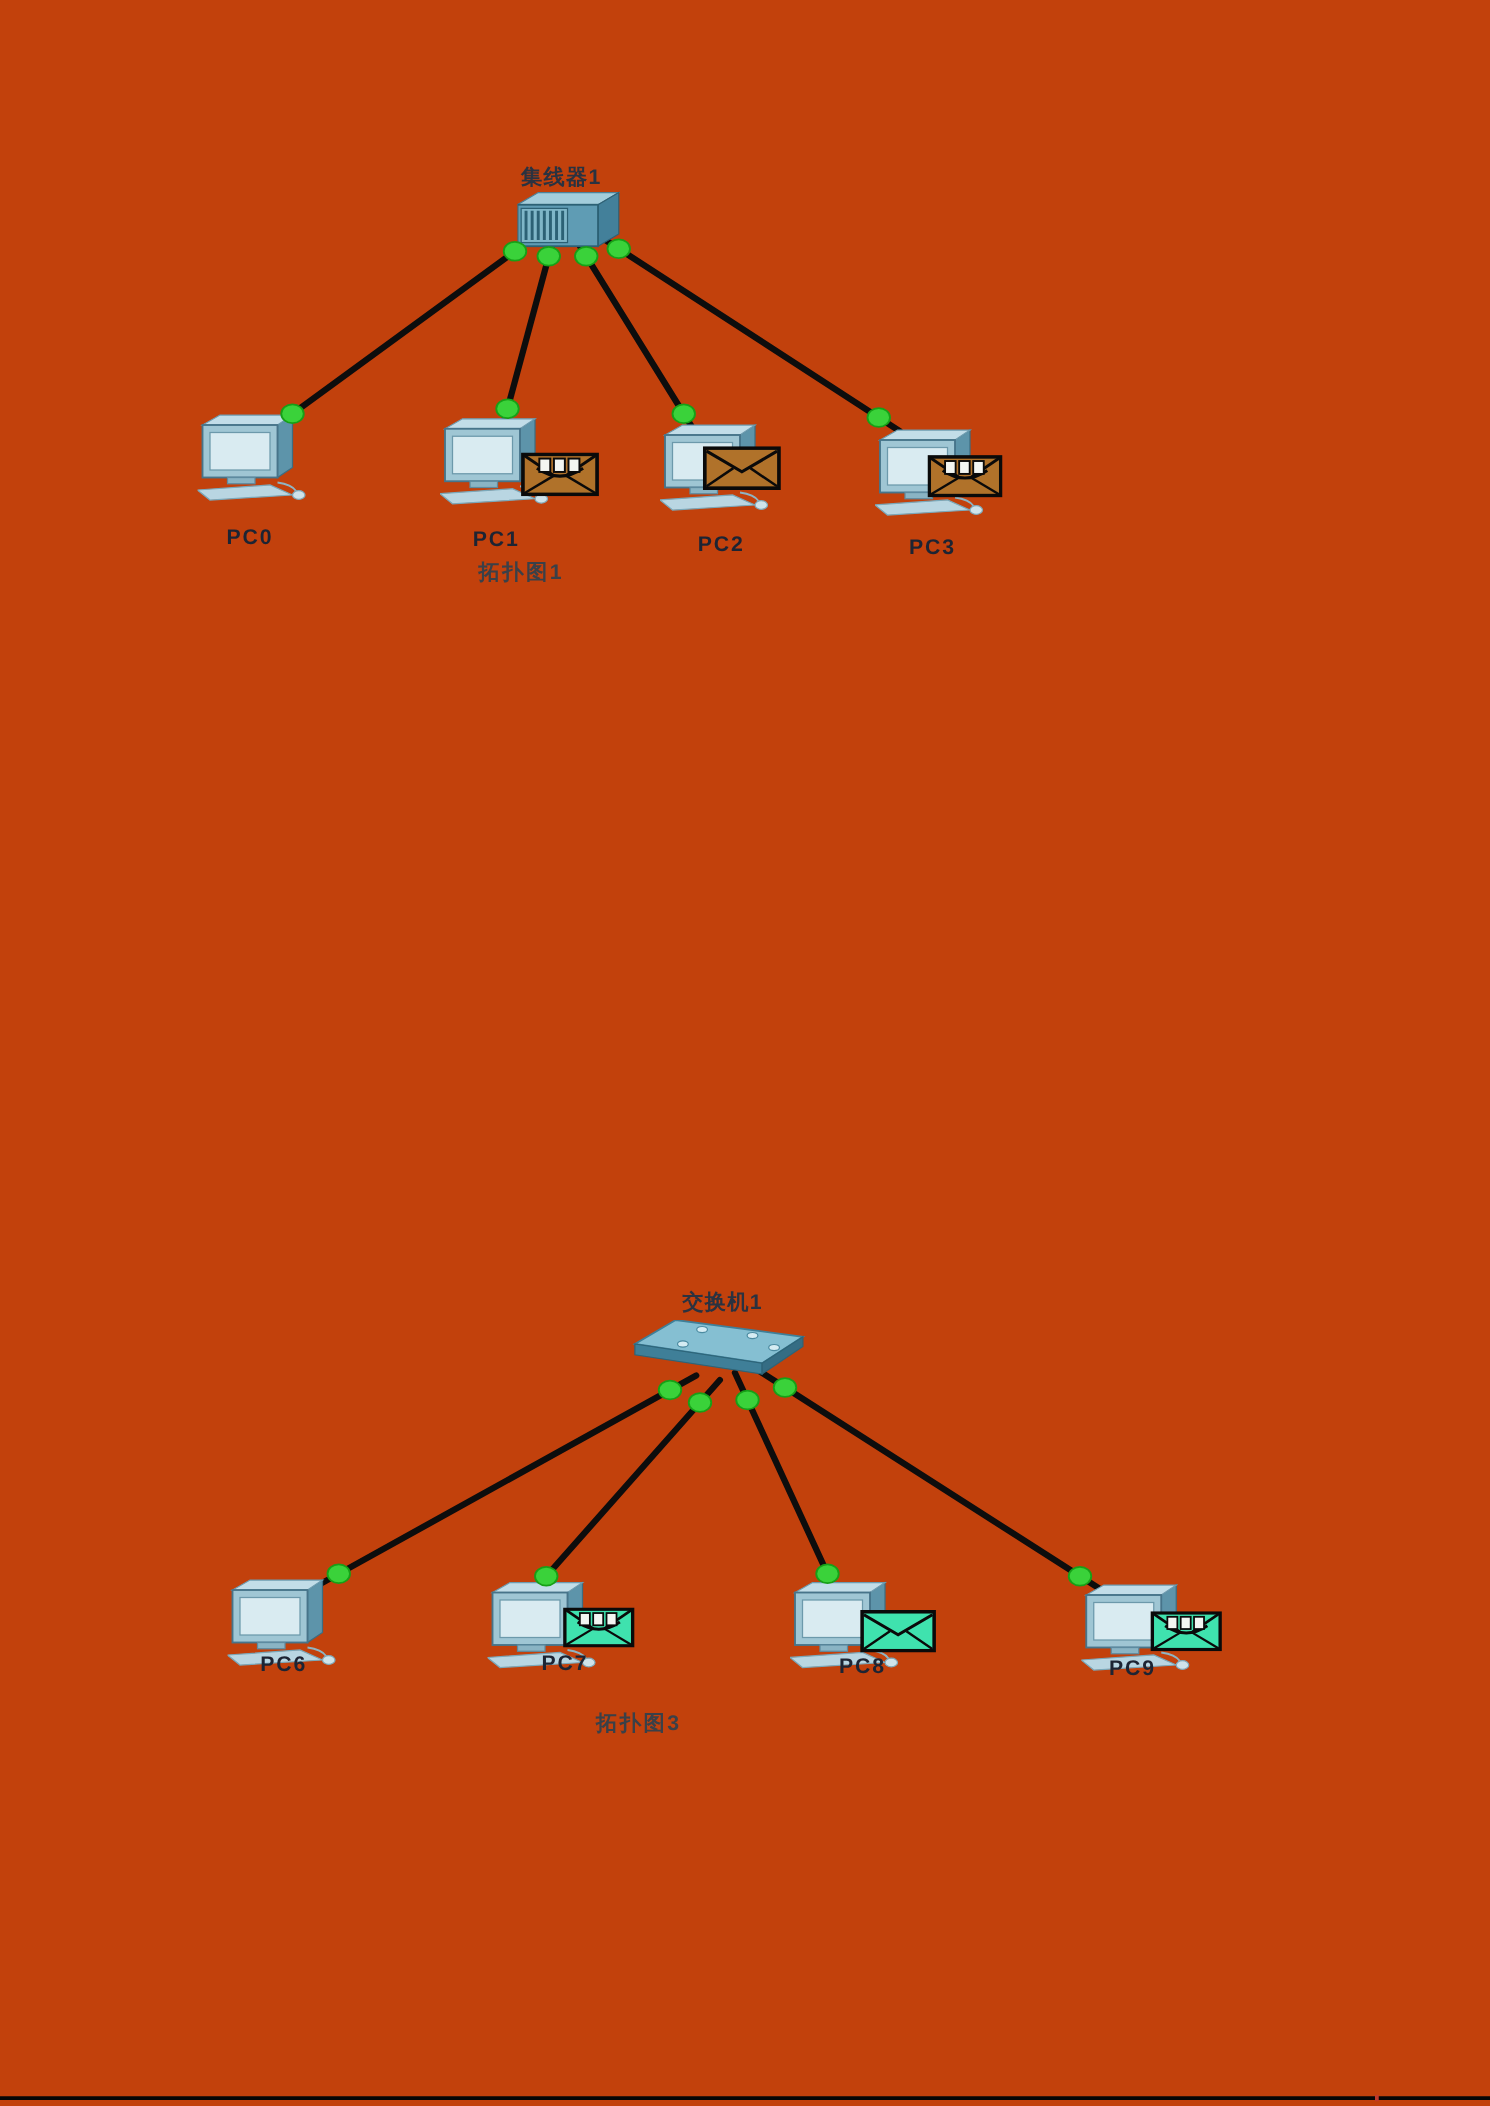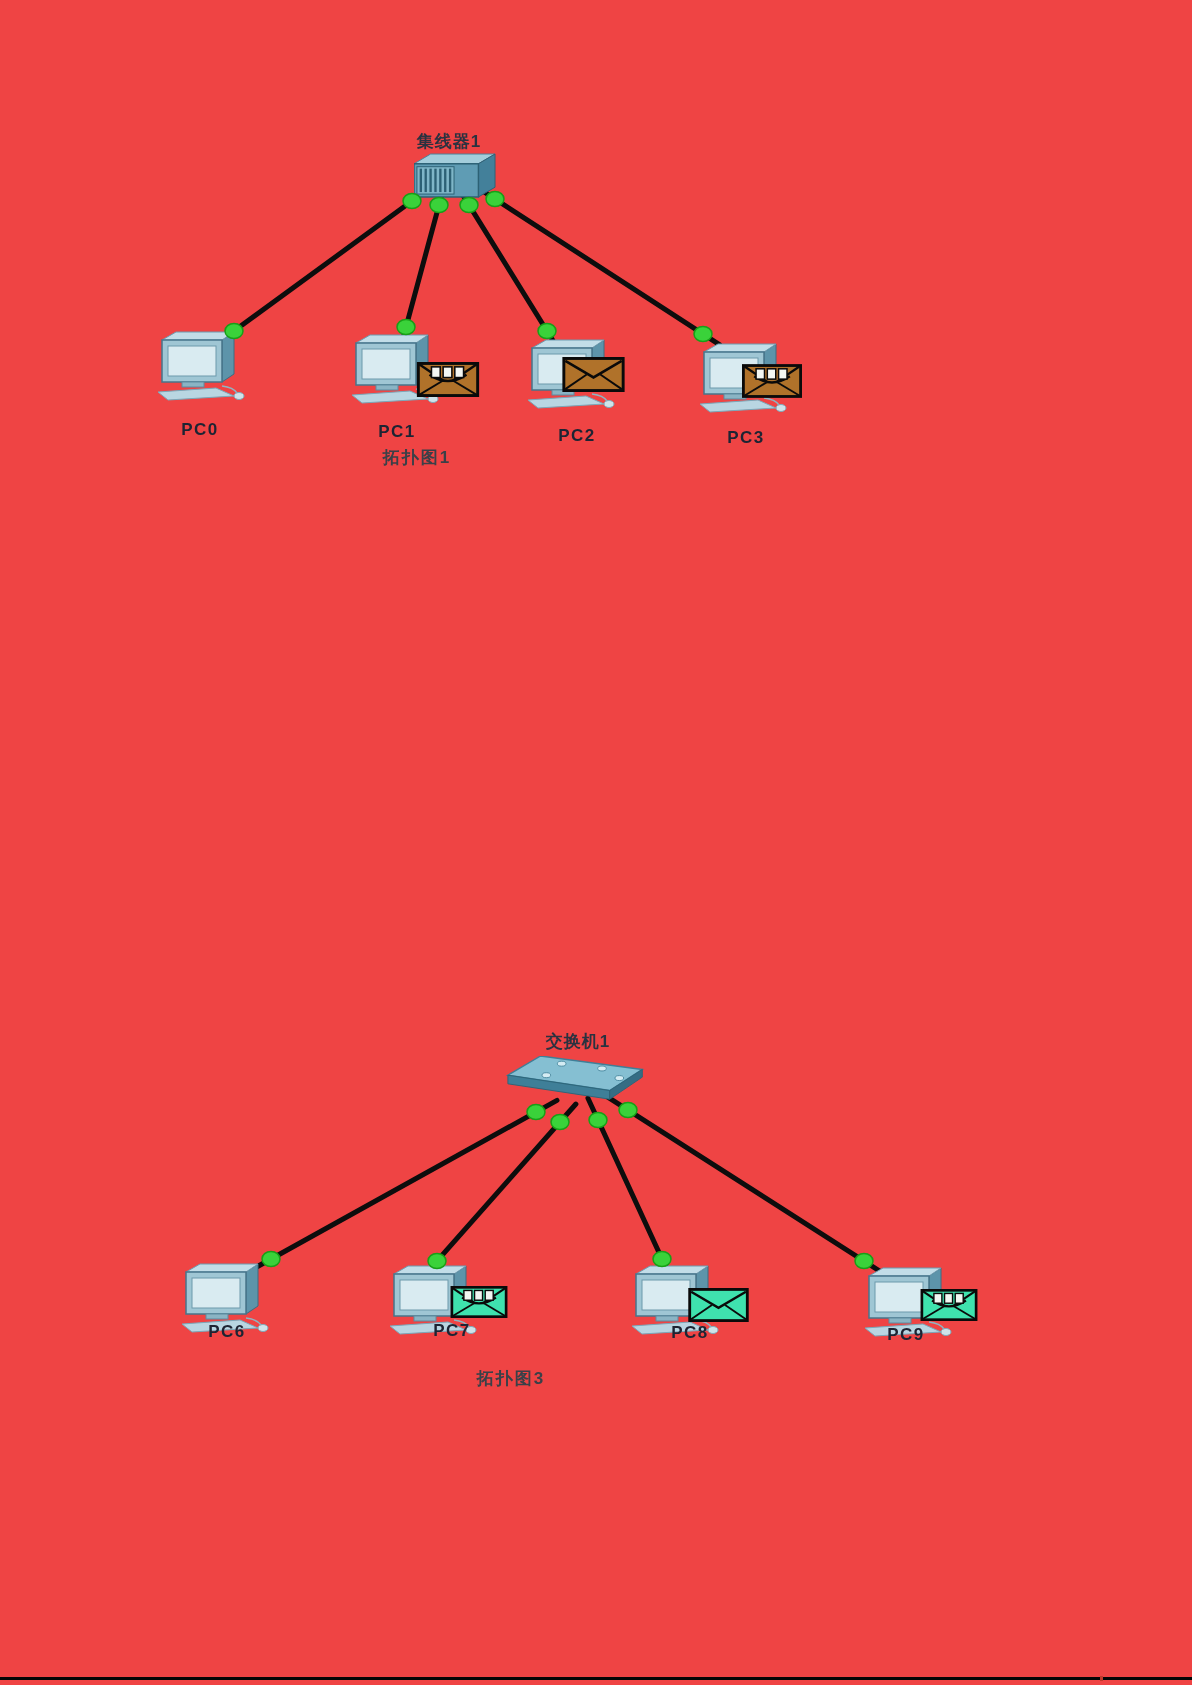--- a/index.html
+++ b/index.html
@@ -1,17 +1,17 @@
 <!DOCTYPE html>
 <html><head>
 <meta charset="utf-8">
 <style>
   html,body { margin:0; padding:0; background:#ffffff; }
   #page {
-    position:relative; width:1192px; height:1685px; background:#ef4444;
+    position:relative; width:1192px; height:1685px; background:#c2410c;
     font-family:"Liberation Sans", sans-serif; overflow:hidden;
   }
   #scene { position:absolute; left:0; top:0; }
   .pc-lbl  { font-family:"Liberation Sans", sans-serif; font-weight:bold; font-size:17px; fill:#1d2433; letter-spacing:1.5px; }
   .dev-lbl { font-family:"Liberation Sans", sans-serif; font-weight:bold; font-size:17px; fill:#2a3240; letter-spacing:1px; }
   .cap-lbl { font-family:"Liberation Sans", sans-serif; font-weight:bold; font-size:17px; fill:#3a4048; letter-spacing:2px; }
   #bottom-rule { position:absolute; left:0; top:1677px; width:1192px; height:3px; background:#060606; }
   #bottom-rule-tick { position:absolute; left:1100px; top:1676px; width:3px; height:5px; background:#c0392b; }
 </style>
 </head>

